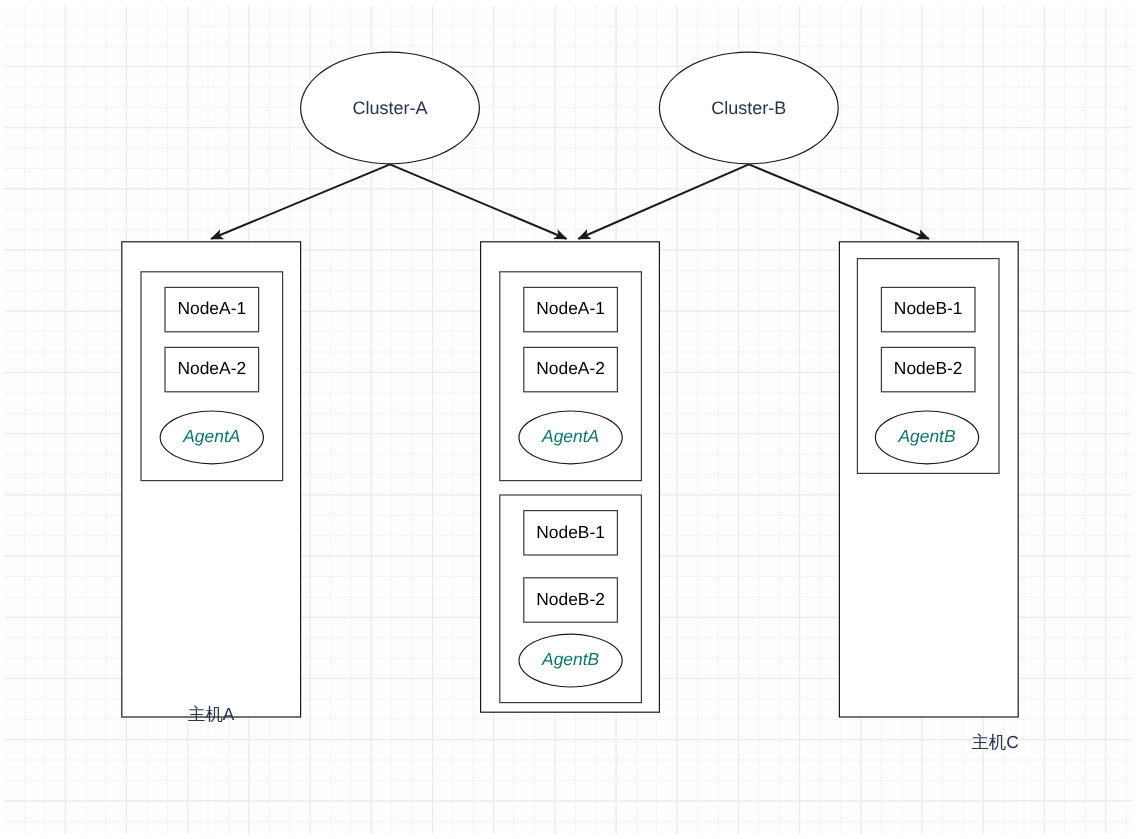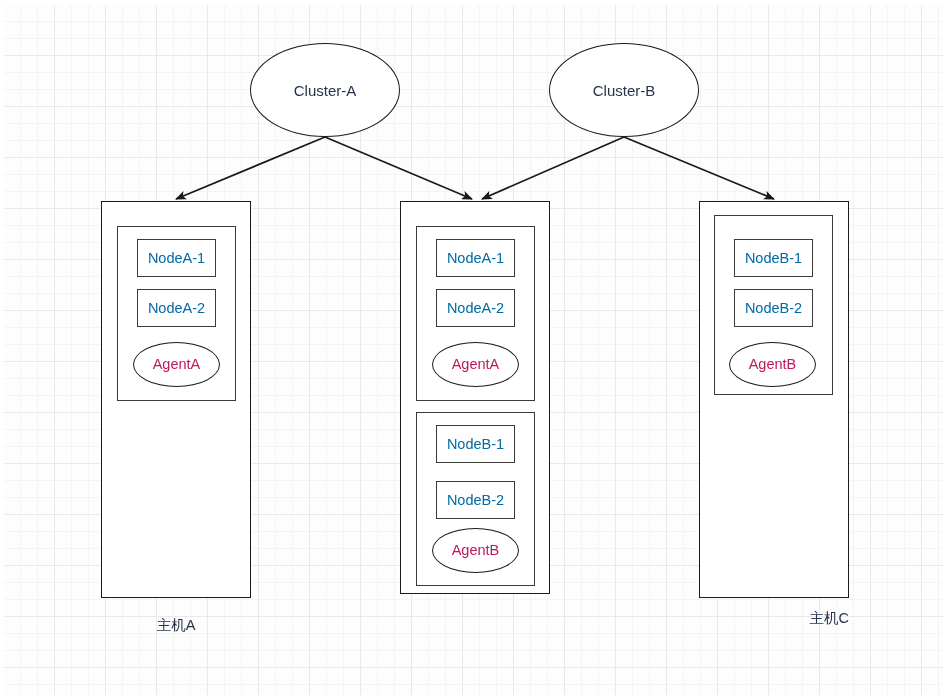--- a/index.html
+++ b/index.html
@@ -58,35 +58,36 @@
     border: 1.6px solid #1a1a1a;
     border-radius: 50%;
     background: #ffffff;
   }
   .cluster-ellipse {
     font-size: 15px;
     color: #26334d;
   }
   .agent-ellipse {
     font-size: 14.5px;
-    color: #be185d;
+    color: #0f766e;
+    font-style: italic;
   }
   .host-box {
     border: 1.6px solid #1a1a1a;
     background: #ffffff;
   }
   .group-box {
     border: 1.7px solid #3a3a3a;
     background: #ffffff;
   }
   .node-box {
     border: 1.6px solid #3a3a3a;
     background: #ffffff;
     font-size: 14.5px;
-    color: #0369a1;
+    color: #000000;
   }
   .host-label {
     position: absolute;
     text-align: center;
     font-size: 14.5px;
     color: #26334d;
     white-space: nowrap;
   }
   .lbl {
     pointer-events: none;
@@ -131,21 +132,21 @@
   </div>
 
   <div class="shape node-box" style="left:137px; top:289px; width:79px; height:38px;">
     <span class="lbl">NodeA-2</span>
   </div>
 
   <div class="shape ellipse agent-ellipse" style="left:133px; top:342px; width:87px; height:45px;">
     <span class="lbl">AgentA</span>
   </div>
 
-  <div class="host-label" style="left:101px; top:616px; width:150px;">
+  <div class="host-label" style="left:101px; top:586px; width:150px;">
     <span>主机A</span>
   </div>
 
   <div class="shape host-box" style="left:400px; top:201px; width:150px; height:393px;"></div>
 
   <div class="shape group-box" style="left:416px; top:226px; width:119px; height:175px;"></div>
 
   <div class="shape node-box" style="left:436px; top:239px; width:79px; height:38px;">
     <span class="lbl">NodeA-1</span>
   </div>

